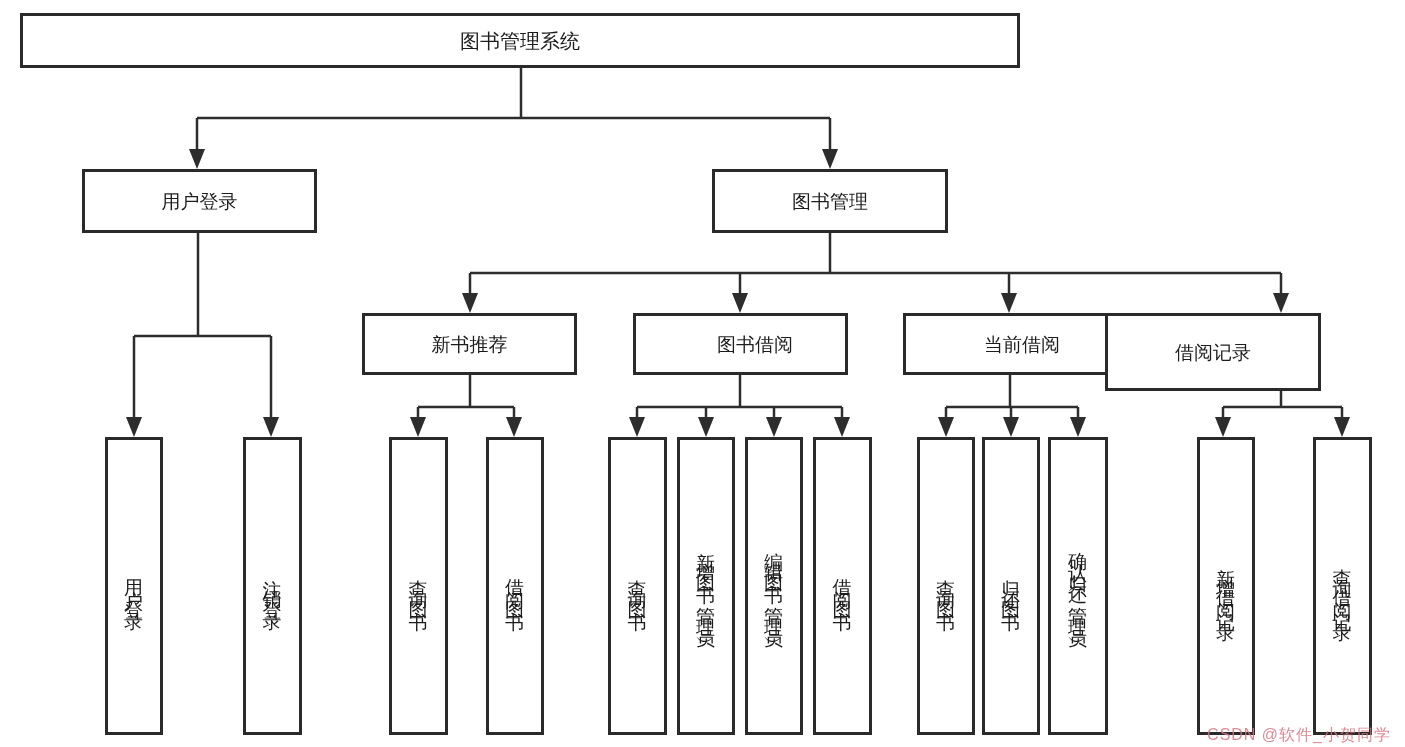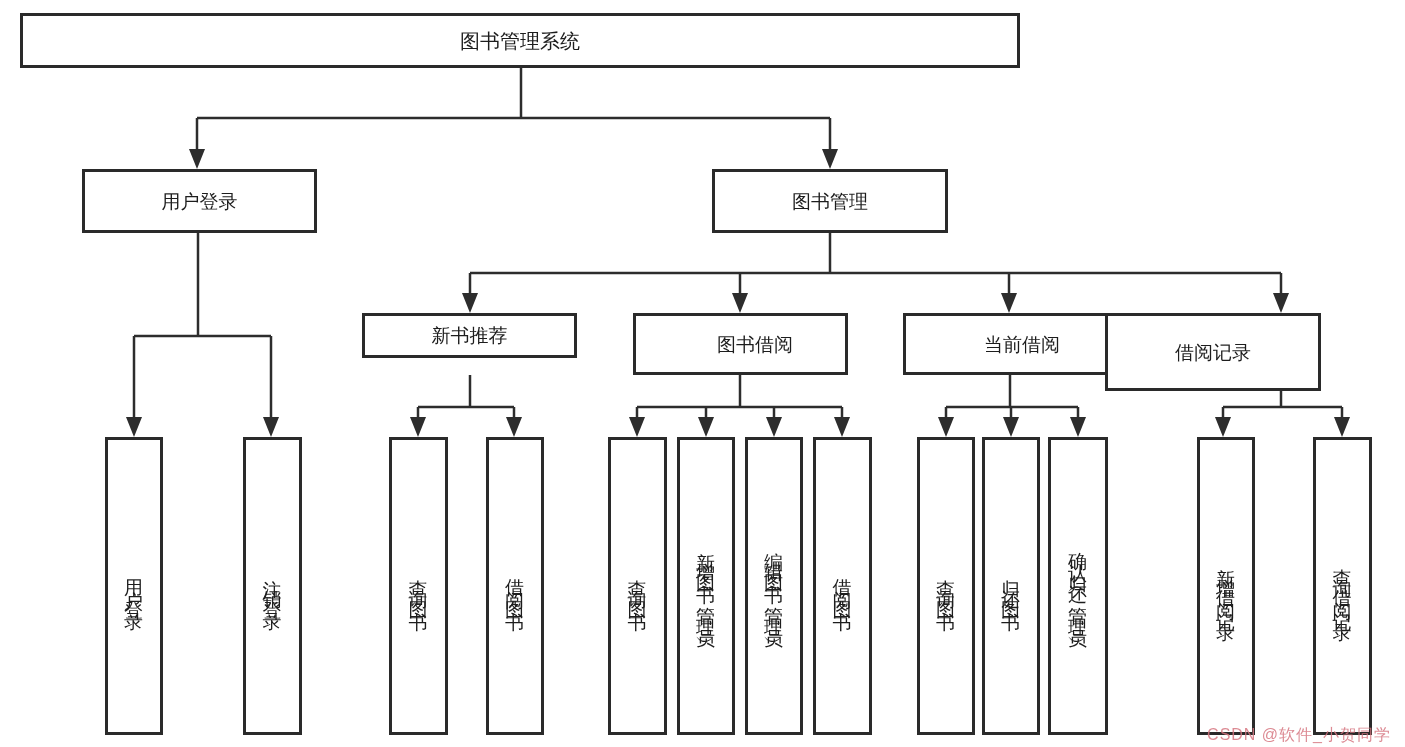--- a/index.html
+++ b/index.html
@@ -119,21 +119,21 @@
       <polygon points="1223,437 1215,417 1231,417"></polygon>
       <polygon points="1342,437 1334,417 1350,417"></polygon>
     </g>
   </svg>
 
   <div class="node root" style="left:20px; top:13px; width:1000px; height:55px;">图书管理系统</div>
 
   <div class="node" style="left:82px; top:169px; width:235px; height:64px;">用户登录</div>
   <div class="node" style="left:712px; top:169px; width:236px; height:64px;">图书管理</div>
 
-  <div class="node" style="left:362px; top:313px; width:215px; height:45px;">新书推荐</div>
+  <div class="node" style="left:362px; top:313px; width:215px; height:62px;">新书推荐</div>
   <div class="node" style="left:633px; top:313px; width:215px; height:62px;padding-left:29px;">图书借阅</div>
   <div class="node" style="left:903px; top:313px; width:214px; height:62px;padding-left:24px;">当前借阅</div>
   <div class="node" style="left:1105px; top:313px; width:216px; height:78px;">借阅记录</div>
 
   <div class="node vnode" style="left:105px; top:437px; width:58px; height:298px;">用户登录</div>
   <div class="node vnode" style="left:243px; top:437px; width:59px; height:298px;">注销登录</div>
 
   <div class="node vnode" style="left:389px; top:437px; width:59px; height:298px;">查询图书</div>
   <div class="node vnode" style="left:486px; top:437px; width:58px; height:298px;">借阅图书</div>
 

